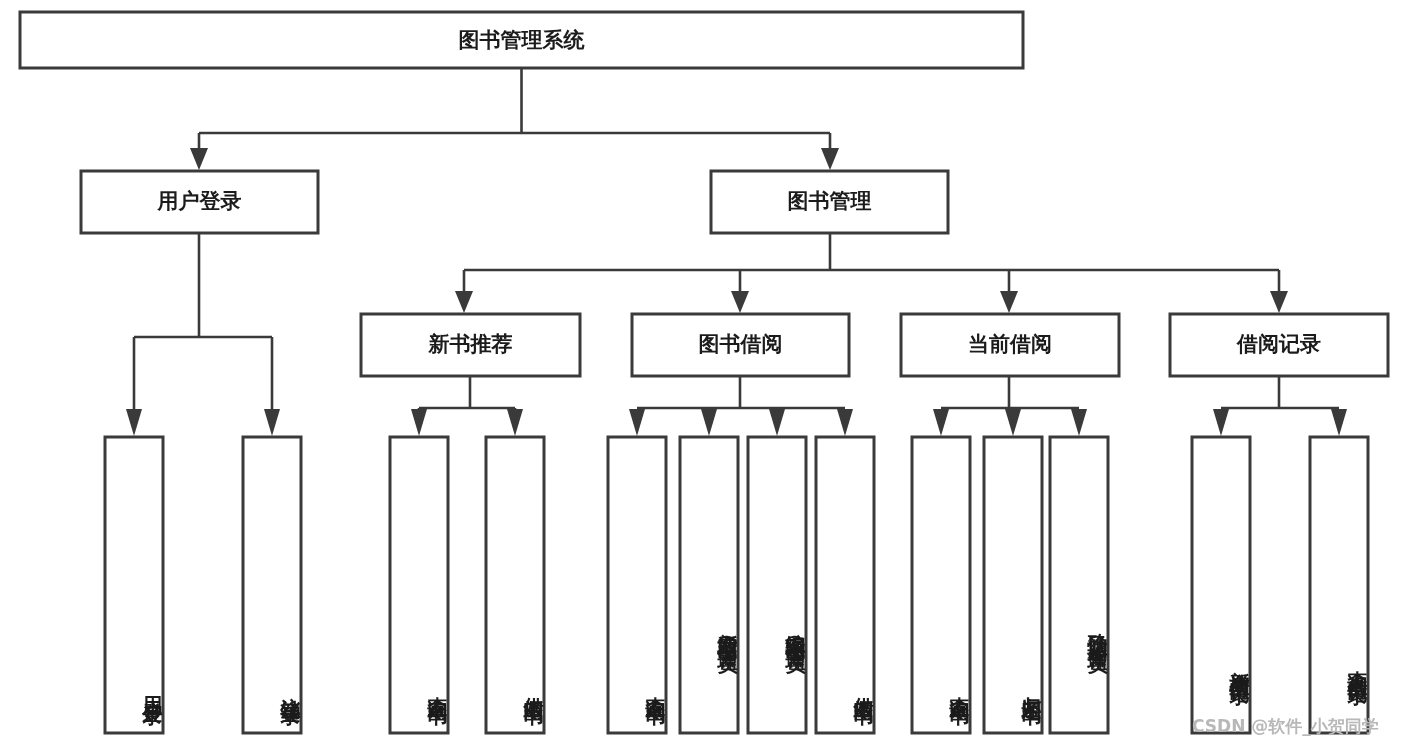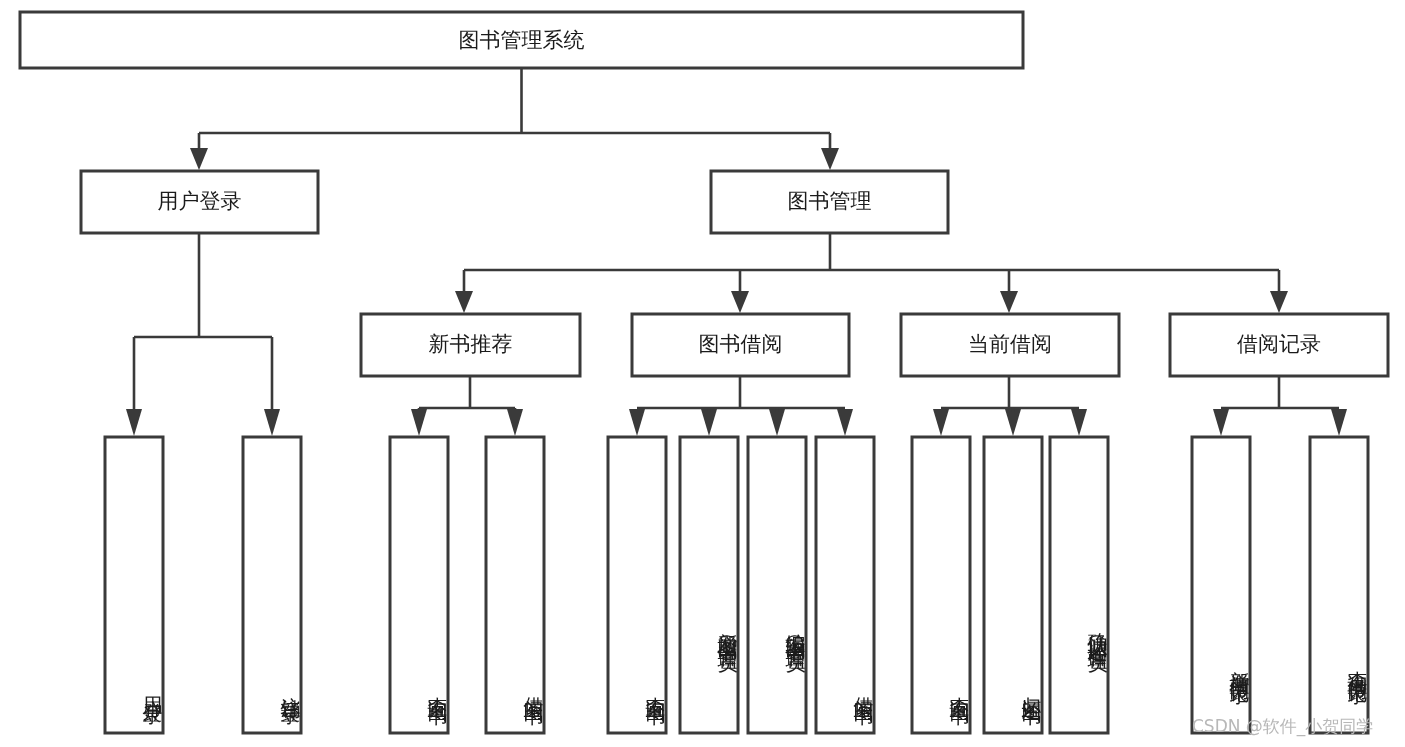--- a/index.html
+++ b/index.html
@@ -11,20 +11,21 @@
     width: 1405px;
     height: 747px;
     font-family: "DejaVu Sans", "Liberation Sans", sans-serif;
     overflow: hidden;
   }
   #diagram-root {
     position: relative;
     width: 1405px;
     height: 646px;
     background: #ffffff;
+    font-weight: bold;
   }
   svg.diagram-canvas {
     position: absolute;
     left: 0;
     top: 0;
     width: 1405px;
     height: 747px;
   }
   .node-box {
     fill: #ffffff;

